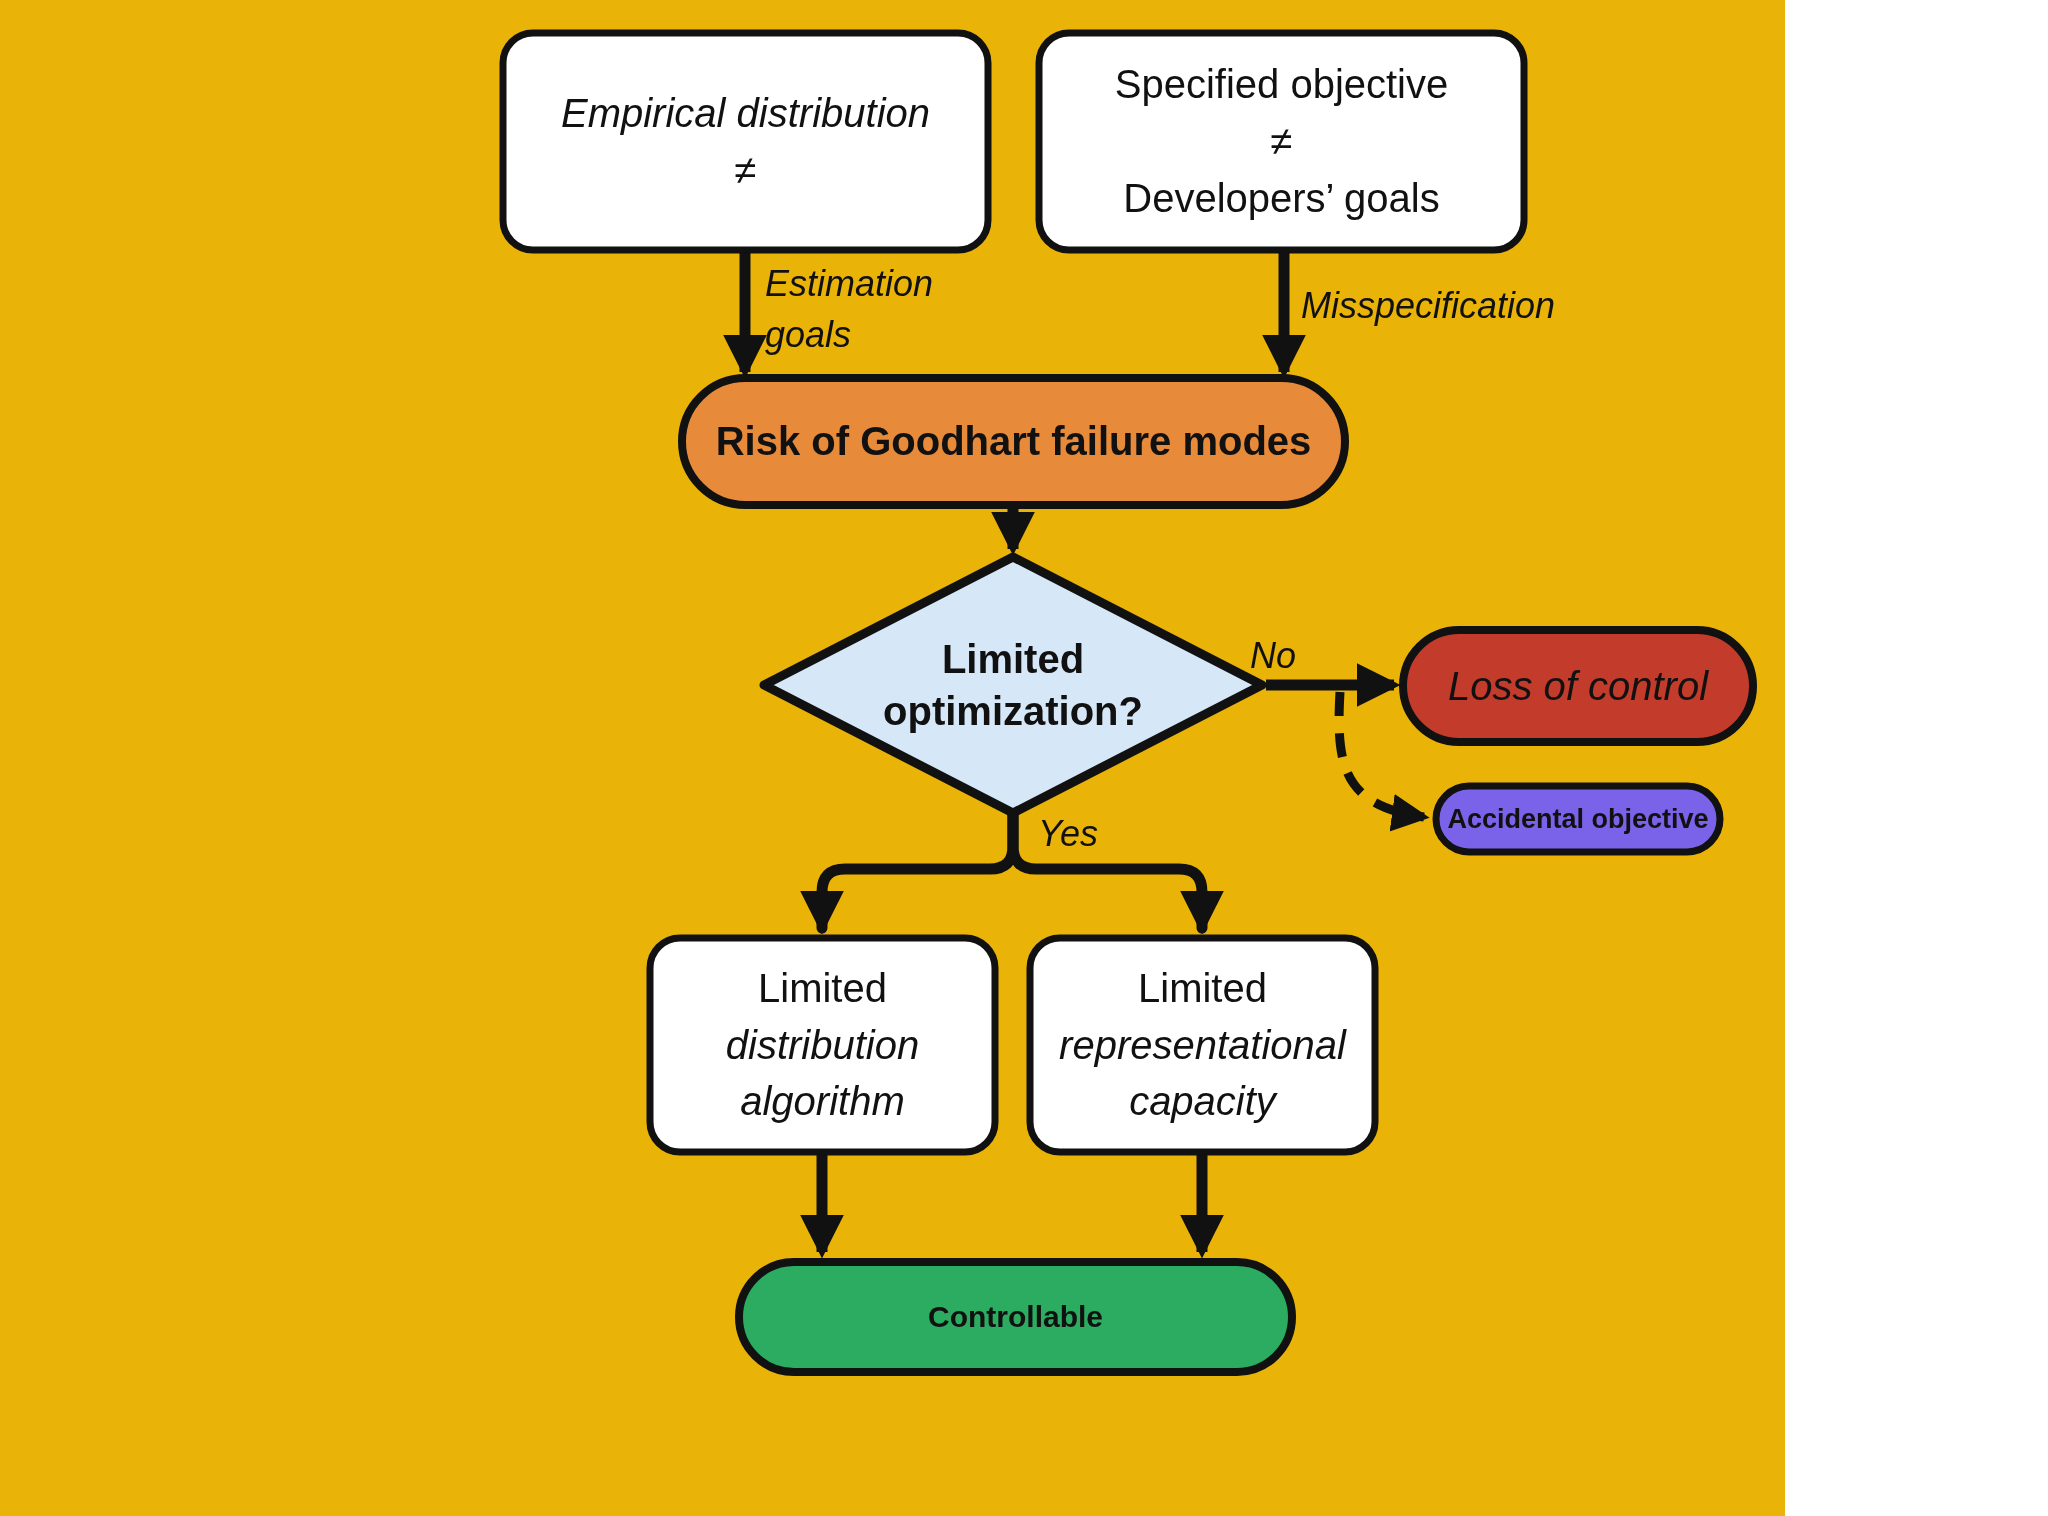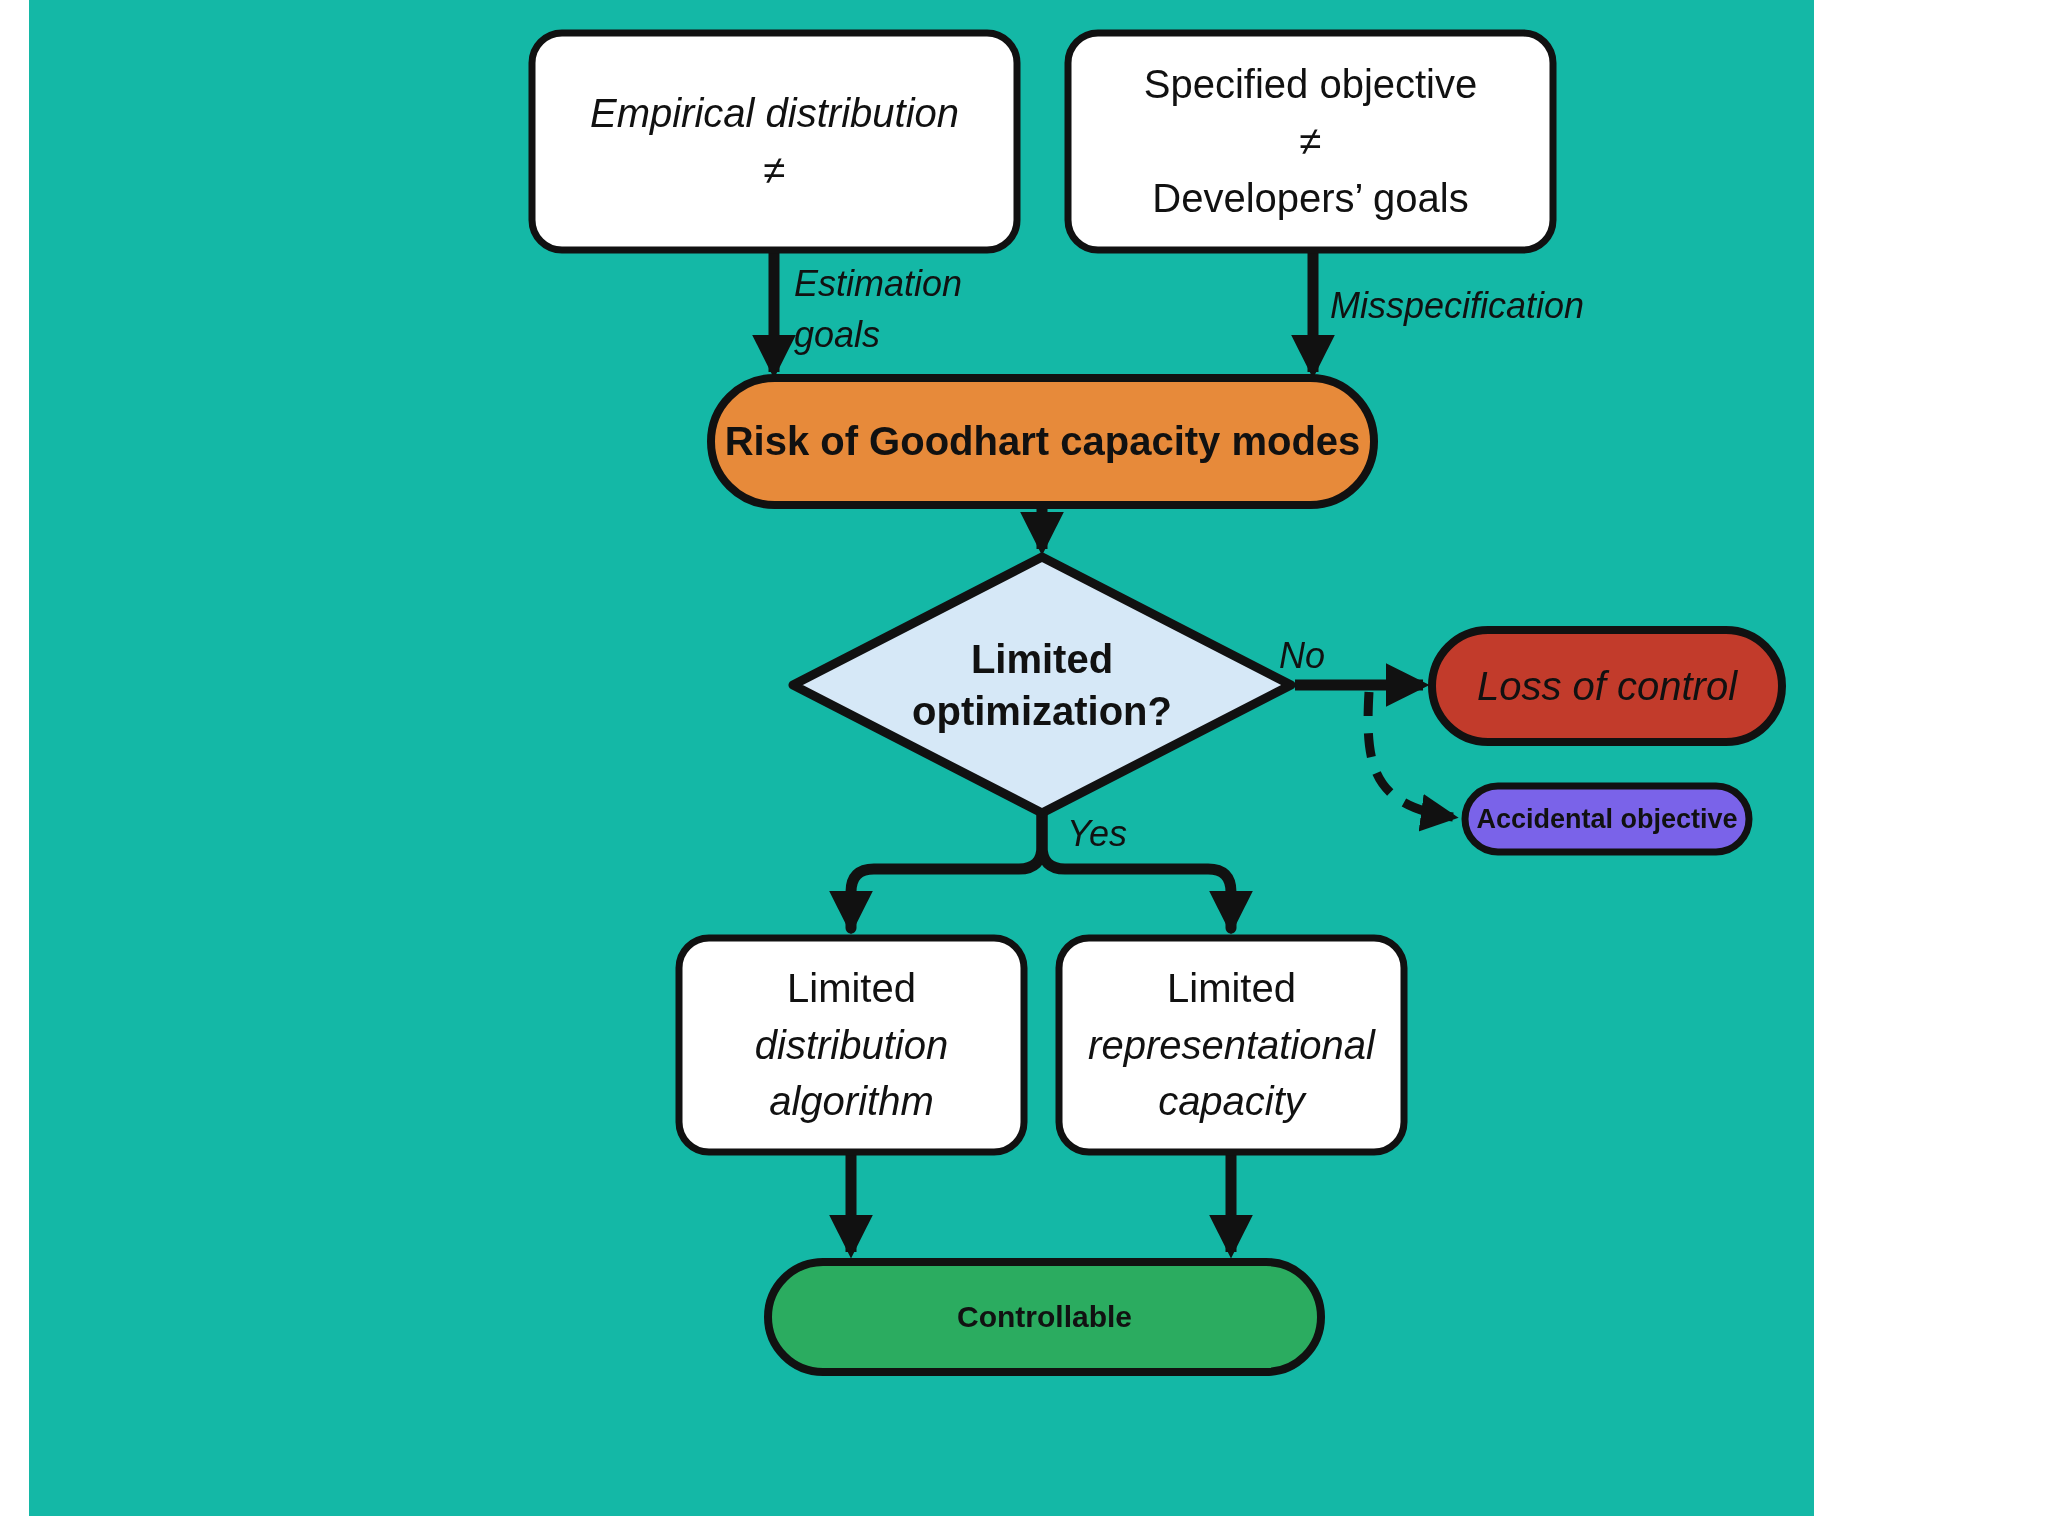--- a/index.html
+++ b/index.html
@@ -1,17 +1,17 @@
 <!DOCTYPE html>
 <html><head>
 <meta charset="utf-8">
 <style>
   html,body{margin:0;padding:0;background:#ffffff;}
-  .canvas{position:relative;width:1785px;height:1516px;background:#14b8a6;overflow:hidden;
-          font-family:"Liberation Sans",sans-serif;color:#111111;margin-left:29px;}
+  .canvas{position:relative;width:1785px;height:1516px;background:#eab308;overflow:hidden;
+          font-family:"Liberation Sans",sans-serif;color:#111111;}
   .layer{position:absolute;left:0;top:0;width:2048px;height:1516px;}
   .label{position:absolute;display:flex;flex-direction:column;align-items:center;justify-content:center;
          text-align:center;color:#111111;}
   .box-label{font-size:40px;line-height:1.42;font-weight:400;}
   .italic{font-style:italic;}
   .pill-label{font-size:40px;font-weight:700;}
   .diamond-label{font-size:40px;font-weight:700;line-height:1.3;}
   .loss-label{font-size:40px;font-weight:400;font-style:italic;}
   .acc-label{font-size:27px;font-weight:700;}
   .green-label{font-size:30px;font-weight:700;}
@@ -65,21 +65,21 @@
     <div>Developers’ goals</div>
   </div>
 
   <div class="edge-label" style="left:765px;top:258px;">
     <div>Estimation</div>
     <div>goals</div>
   </div>
 
   <div class="edge-label" style="left:1301px;top:280px;">Misspecification</div>
 
-  <div class="label pill-label" style="left:682px;top:378px;width:663px;height:127px;">Risk of Goodhart capacity modes</div>
+  <div class="label pill-label" style="left:682px;top:378px;width:663px;height:127px;">Risk of Goodhart failure modes</div>
 
   <div class="label diamond-label" style="left:764px;top:557px;width:498px;height:256px;">
     <div>Limited</div>
     <div>optimization?</div>
   </div>
 
   <div class="edge-label" style="left:1250px;top:630px;">No</div>
 
   <div class="label loss-label" style="left:1403px;top:630px;width:350px;height:112px;">Loss of control</div>
 

